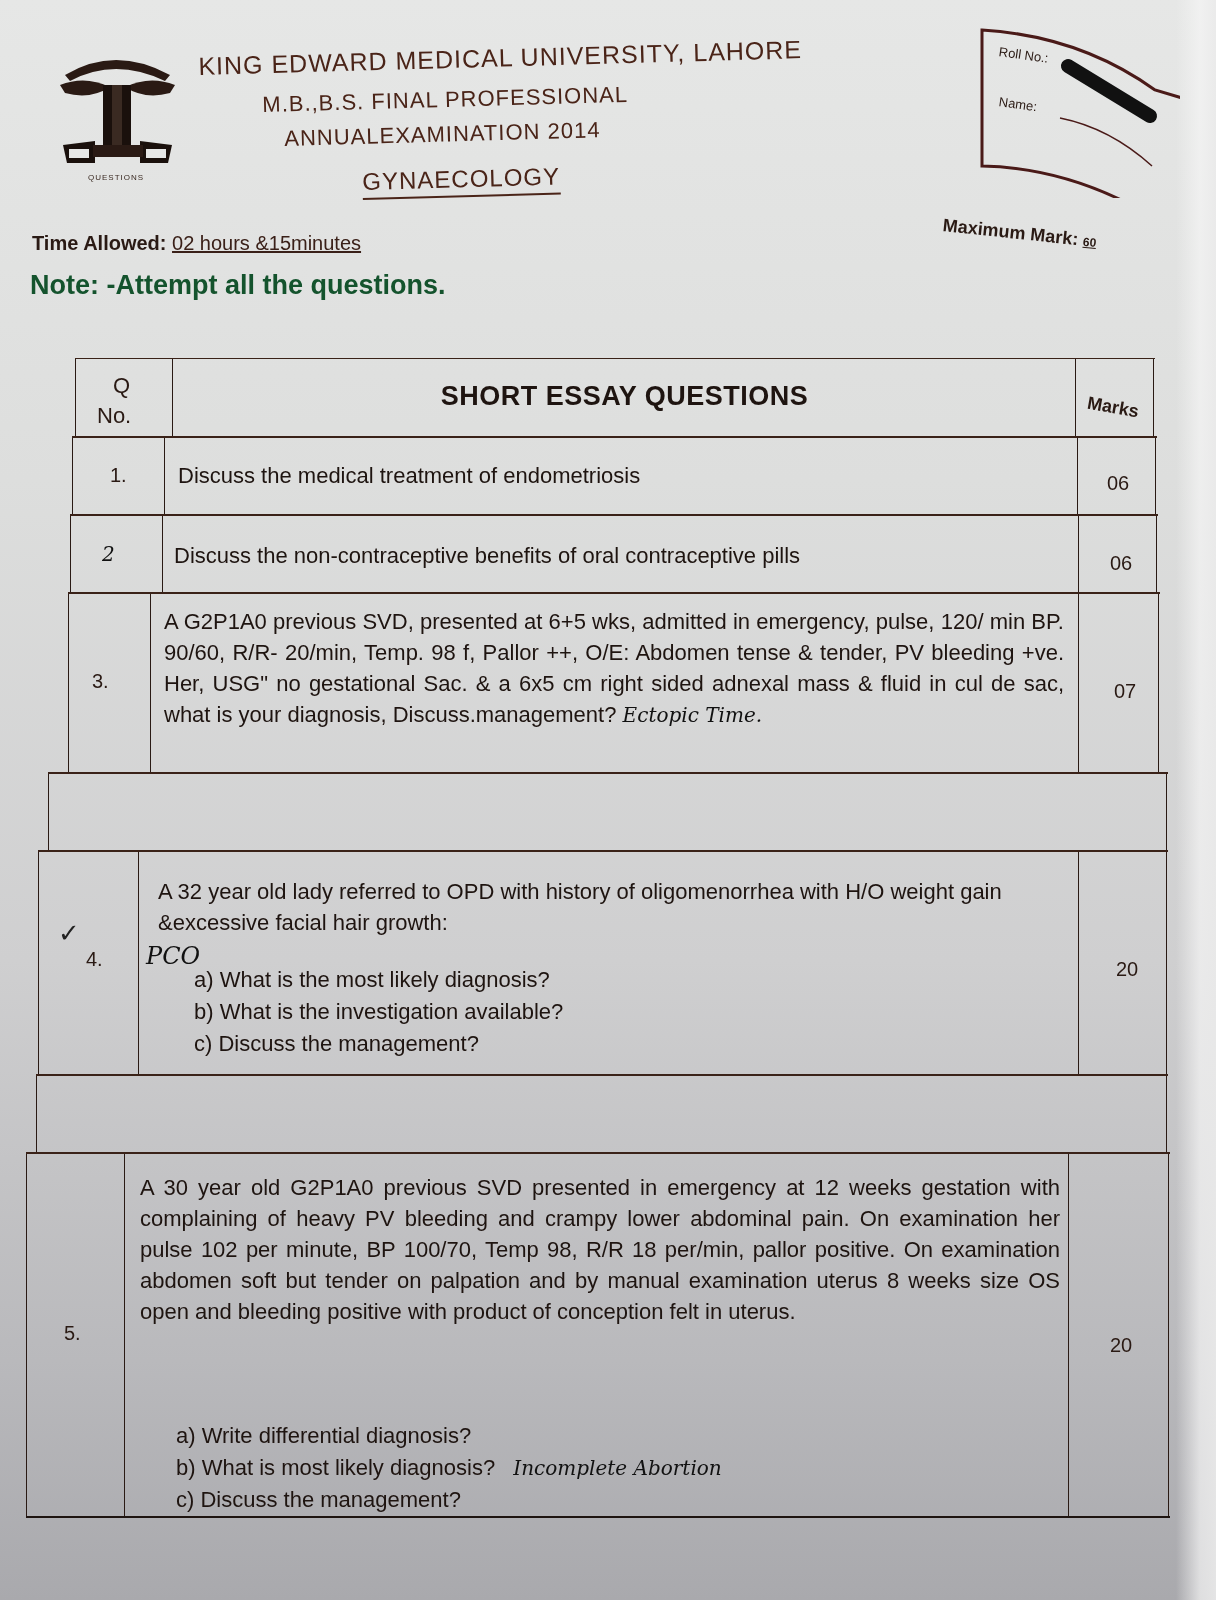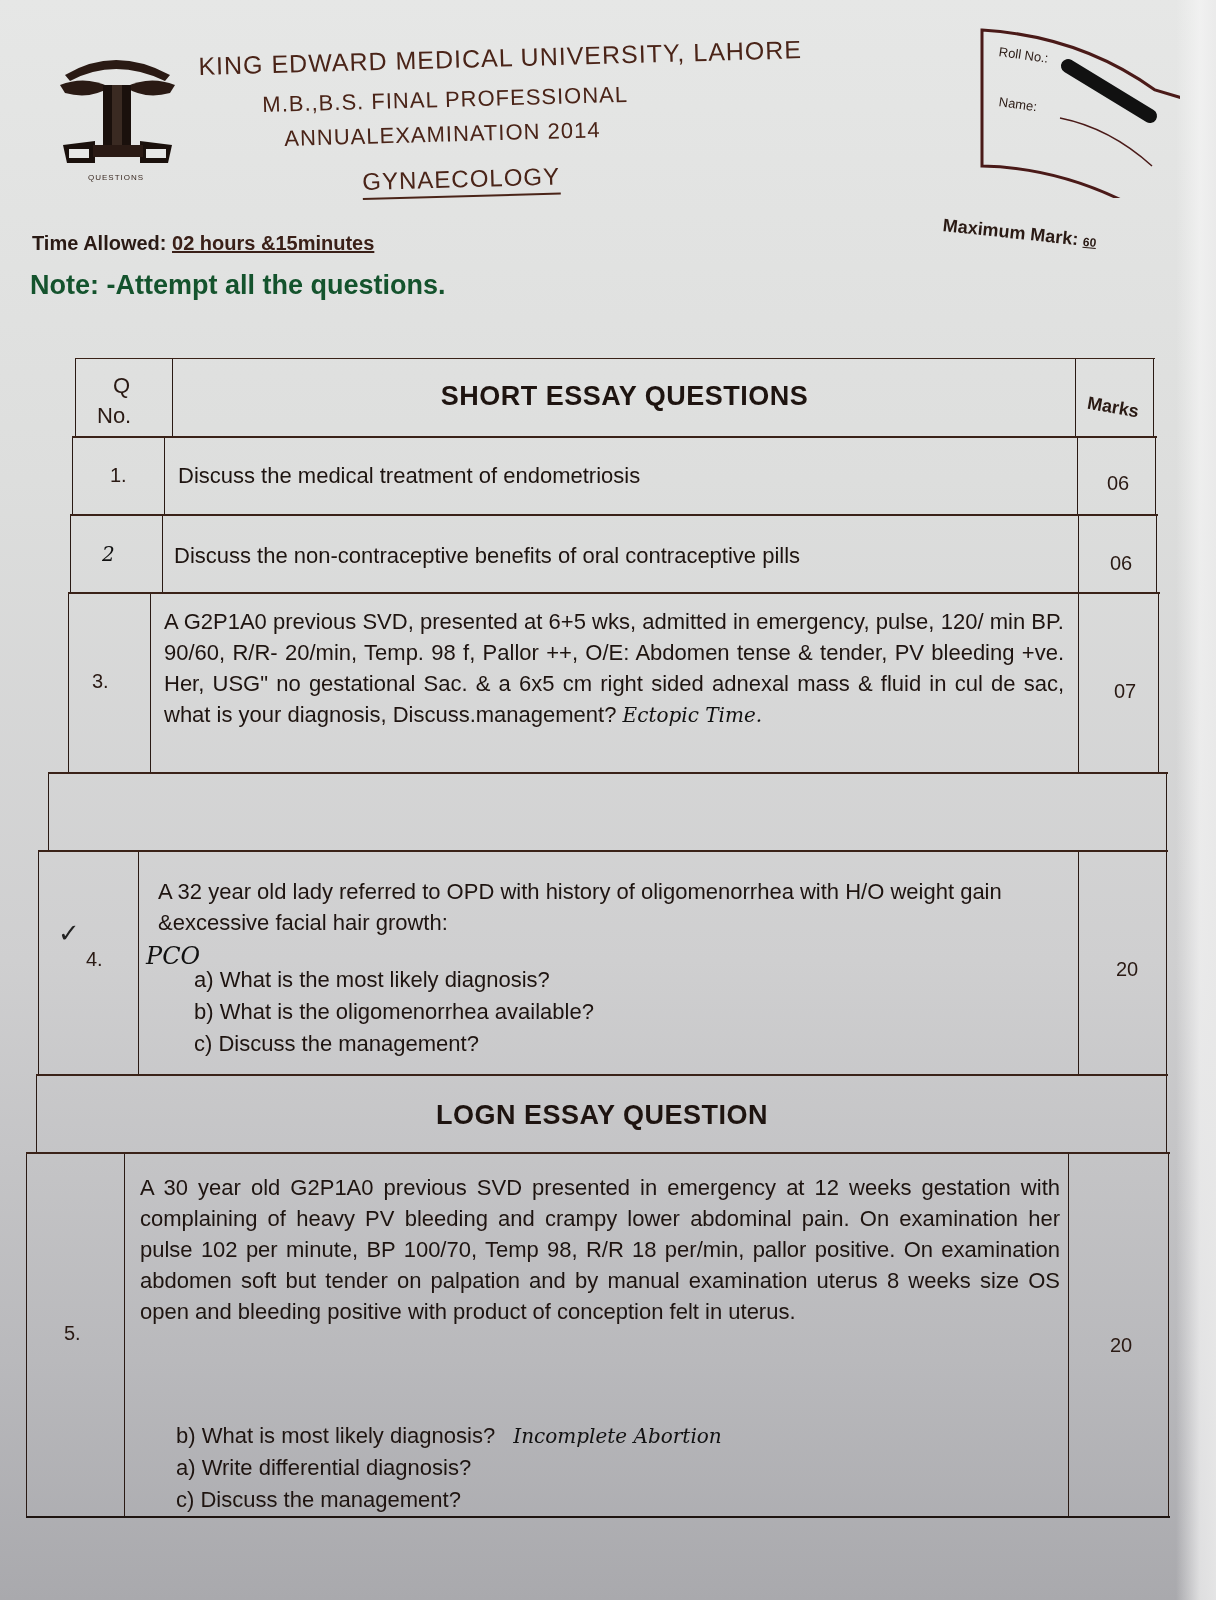--- a/index.html
+++ b/index.html
@@ -96,21 +96,21 @@
     }
     .time-allowed {
       position: absolute;
       left: 32px; top: 232px;
       font-size: 20px;
       font-weight: bold;
       color: #2a1a14;
       white-space: nowrap;
     }
     .time-allowed .val {
-      font-weight: bold;
+      font-weight: normal;
       text-decoration: underline;
       color: #3a2018;
     }
     .note {
       position: absolute;
       left: 30px; top: 270px;
       font-size: 27px;
       font-weight: bold;
       color: #14532d;
       white-space: nowrap;
@@ -272,43 +272,42 @@
     <div class="cell" style="left:0;"></div>
     <div class="cell" style="left:100px;"></div>
     <div class="cell" style="left:1040px;"></div>
     <div class="cell" style="left:1128px;"></div>
     <div class="tick" style="left:20px; top:66px;">✓</div>
     <div class="qno-text" style="left:48px; top:96px;">4.</div>
     <div class="qtext" style="left:120px; top:24px; width:900px; text-align:left;">A 32 year old lady referred to OPD with history of oligomenorrhea with H/O weight gain &amp;excessive facial hair growth:</div>
     <div class="handwritten" style="position:absolute; left:108px; top:90px; font-size:24px;">PCO</div>
     <div class="sub-list" style="left:156px; top:112px;">
       <div>a)  What is the most likely diagnosis?</div>
-      <div>b)  What is the oligomenorrhea available?</div>
+      <div>b)  What is the investigation available?</div>
       <div>c)  Discuss the management?</div>
     </div>
     <div class="marks-text" style="left:1078px; top:106px;">20</div>
   </div>
 
   <div class="row" style="left:6px; top:724px; width:1132px; height:78px;">
     <div class="cell" style="left:0;"></div>
     <div class="cell" style="left:1130px;"></div>
-    <div class="section-title" style="top:24px;">LOGN ESSAY QUESTION</div>
   </div>
 
   <div class="row" style="left:-4px; top:802px; width:1144px; height:362px; border-bottom:2px solid #1e1410;">
     <div class="cell" style="left:0;"></div>
     <div class="cell" style="left:98px;"></div>
     <div class="cell" style="left:1042px;"></div>
     <div class="cell" style="left:1142px;"></div>
     <div class="qno-text" style="left:38px; top:168px;">5.</div>
     <div class="qtext" style="left:114px; top:18px; width:920px;">A 30 year old G2P1A0 previous SVD presented in emergency at 12 weeks gestation with complaining of heavy PV bleeding and crampy lower abdominal pain. On examination her pulse 102 per minute, BP 100/70, Temp 98, R/R 18 per/min, pallor positive. On examination abdomen soft but tender on palpation and by manual examination uterus 8 weeks size OS open and bleeding positive with product of conception felt in uterus.</div>
     <div class="sub-list" style="left:150px; top:266px;">
+      <div>a)  Write differential diagnosis?</div>
       <div>
         <span>b)  What is most likely diagnosis?</span>
         <span class="handwritten" style="margin-left:12px;">Incomplete Abortion</span>
       </div>
-      <div>a)  Write differential diagnosis?</div>
       <div>c)  Discuss the management?</div>
     </div>
     <div class="marks-text" style="left:1084px; top:180px;">20</div>
   </div>
 
 </div>
 
 </body></html>

